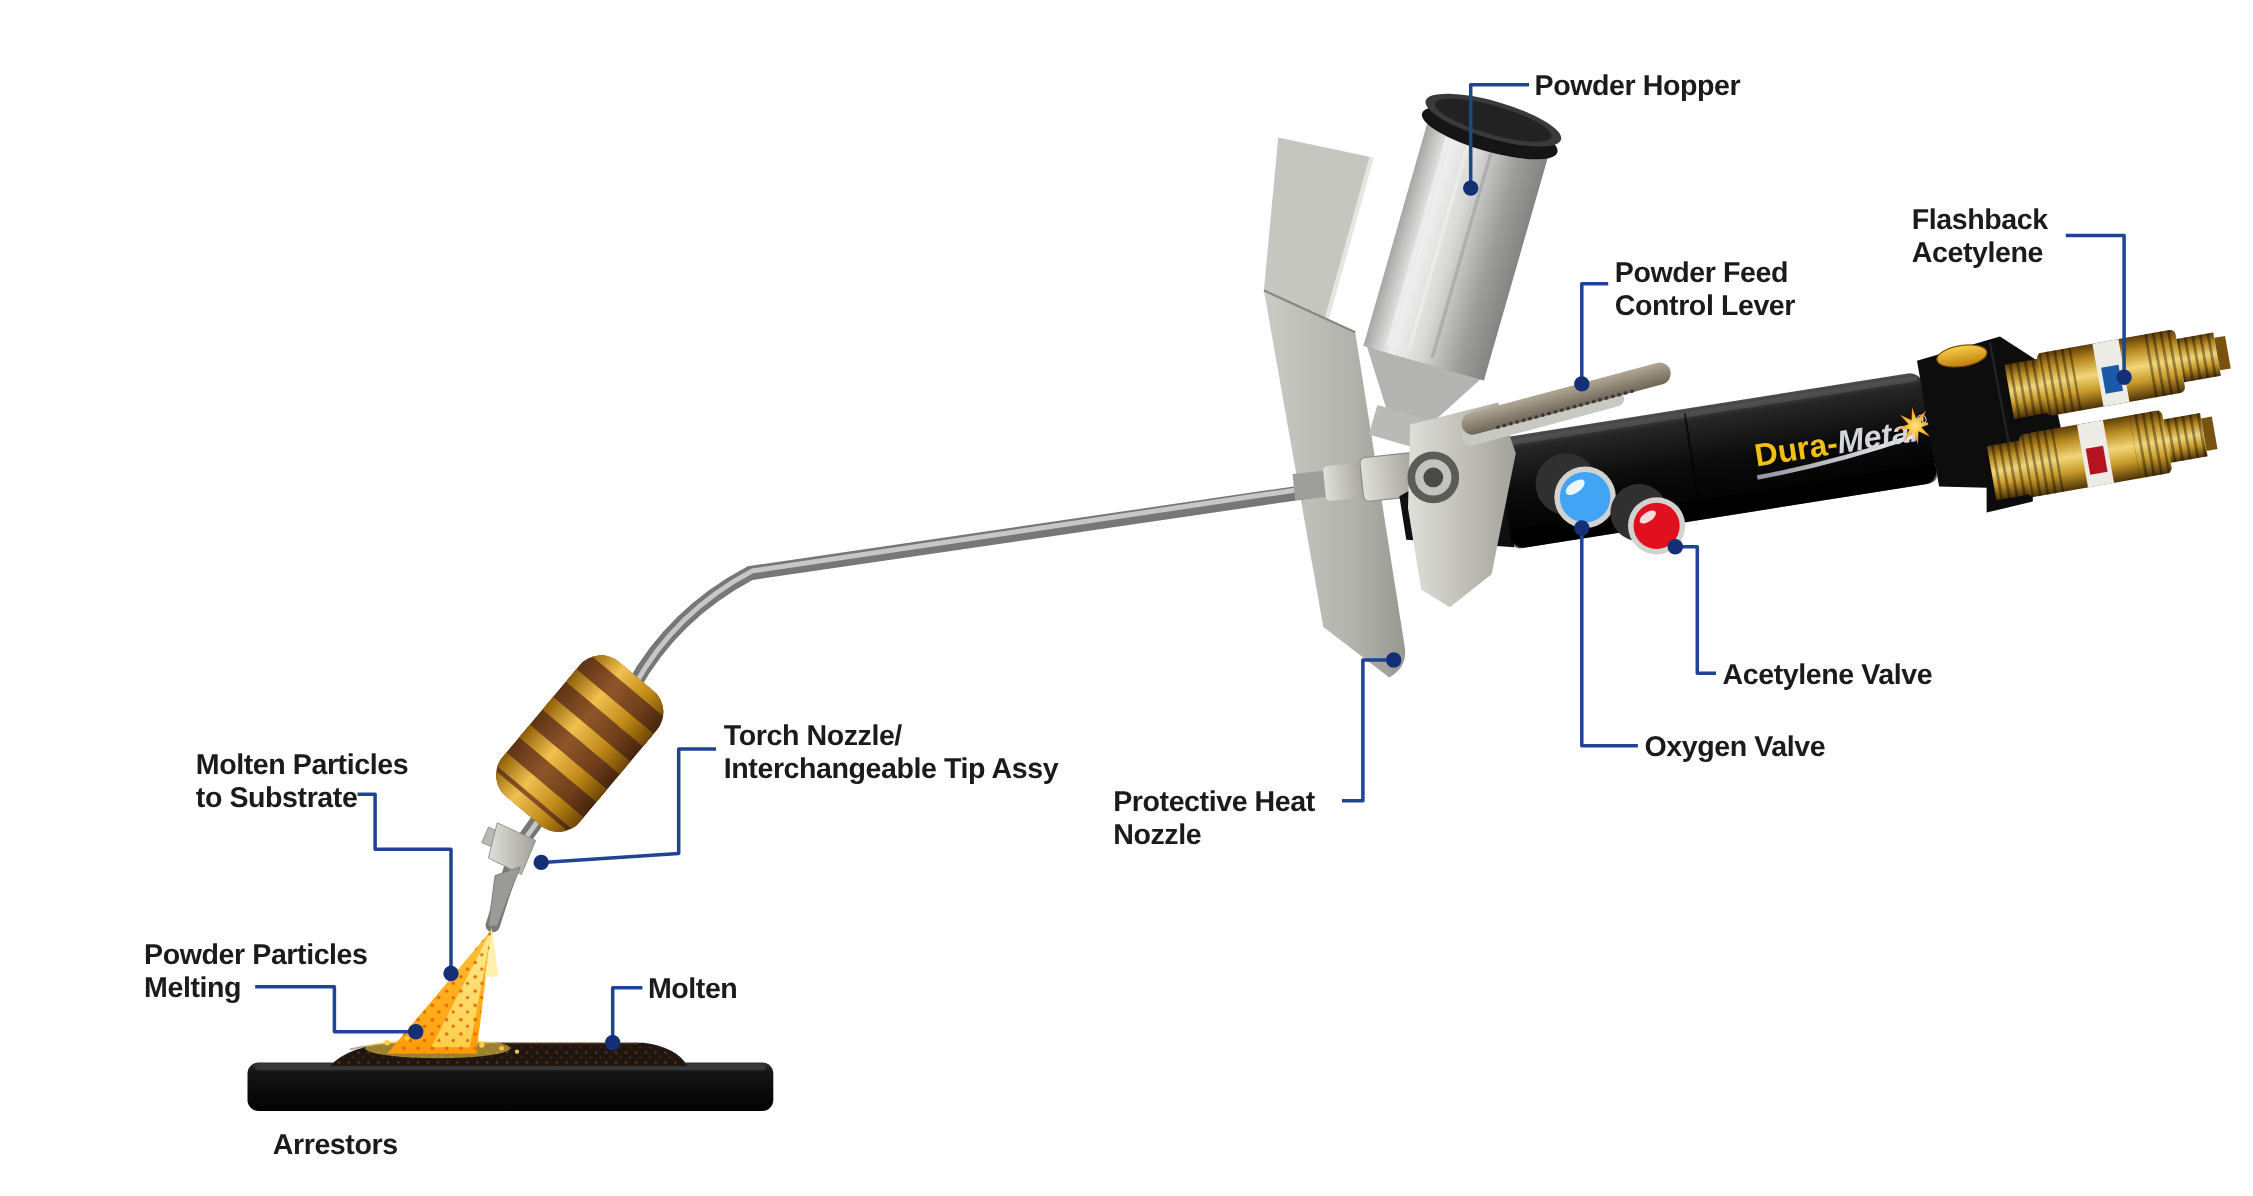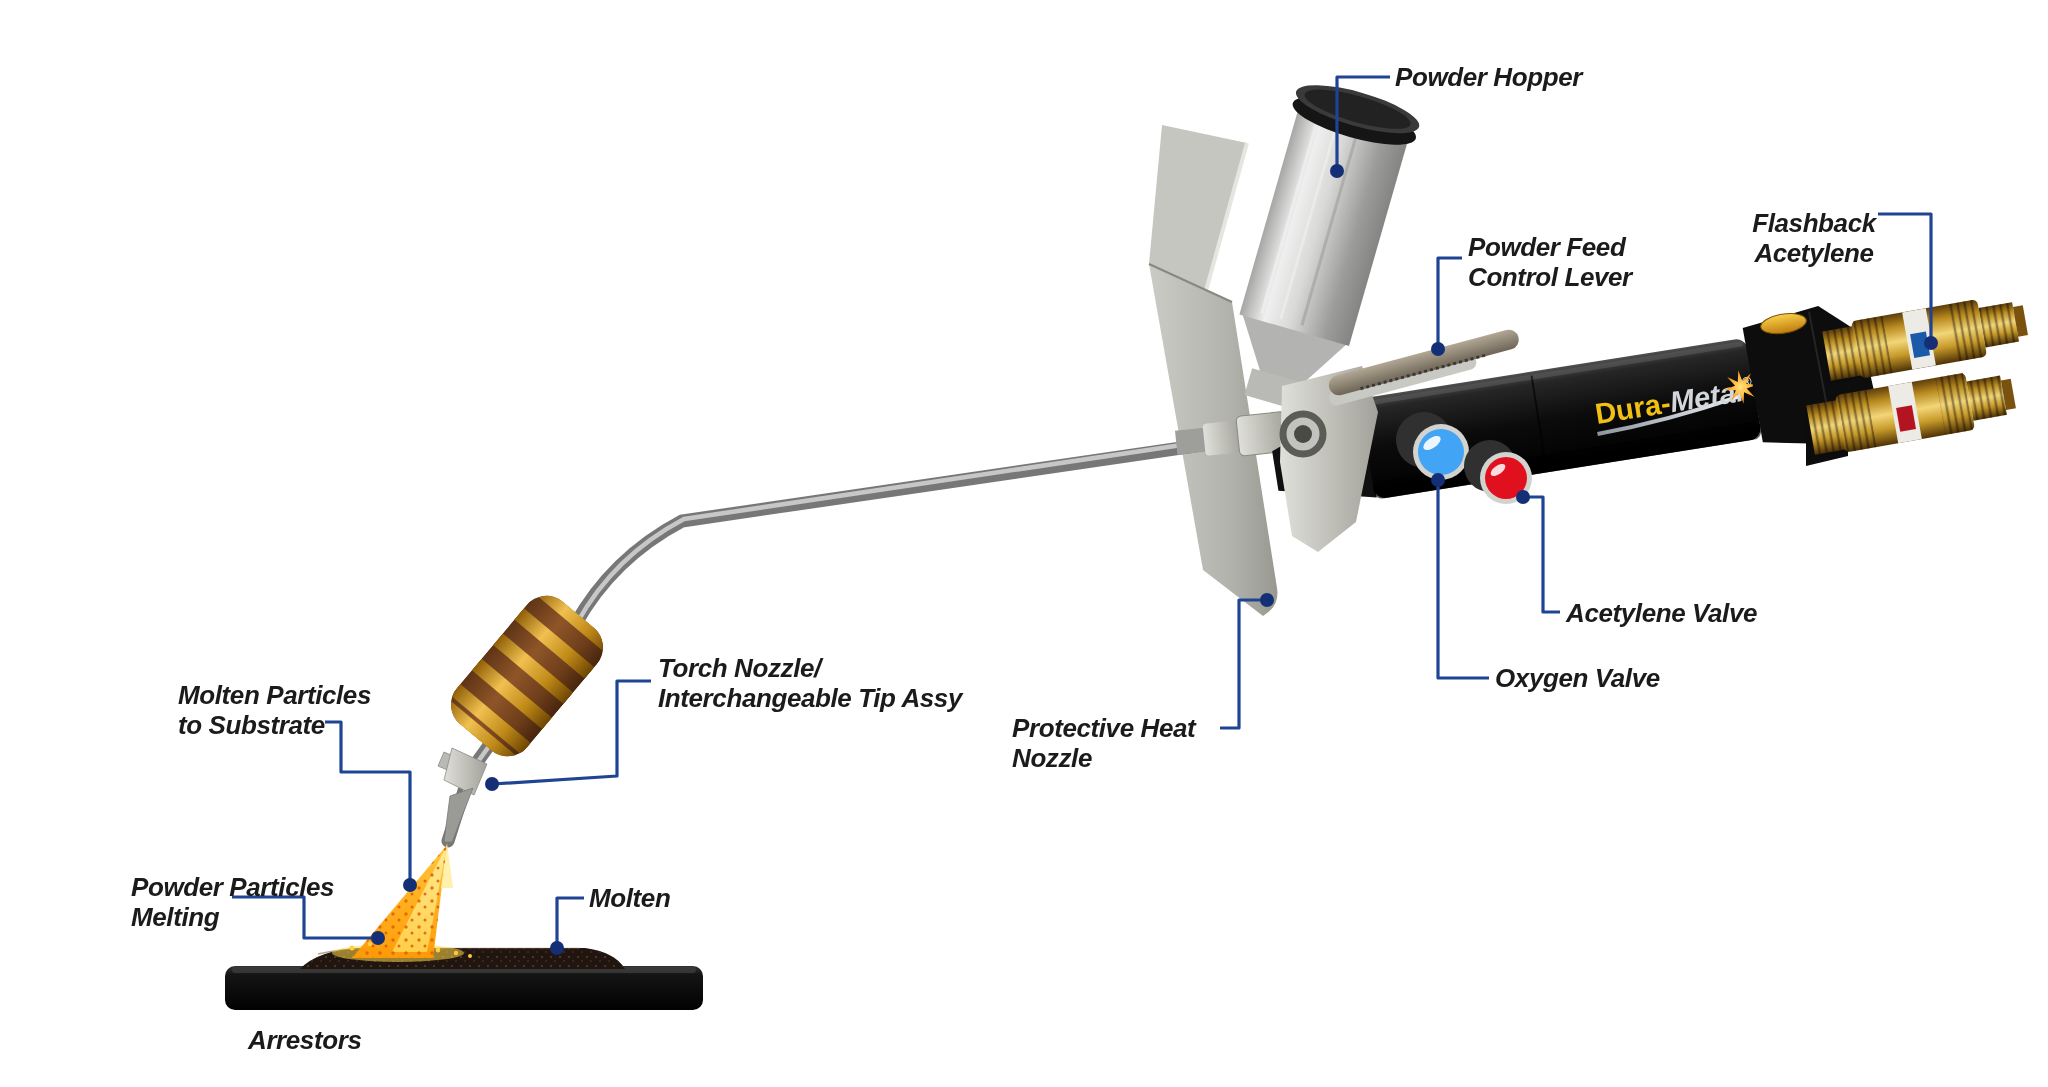--- a/index.html
+++ b/index.html
@@ -1,22 +1,22 @@
 <!DOCTYPE html>
 <html><head>
 <meta charset="utf-8">
 <style>
   html,body{margin:0;padding:0;background:#fff;}
   #stage{position:relative;width:2048px;height:1087px;background:#ffffff;overflow:hidden;
          font-family:"Liberation Sans",sans-serif;}
   #art{position:absolute;left:0;top:0;}
   .lbl{position:absolute;font:700 26px/30px "Liberation Sans",sans-serif;color:#1b1b1b;
        letter-spacing:-0.4px;white-space:nowrap;}
-  .lbl span{display:block;font-style:italic;}
-  .lbl.center{text-align:center;margin-top:24px;}
+  .lbl span{display:block;}
+  .lbl.center{}
 </style>
 </head>
 <body>
 
 <div id="stage">
 <svg id="art" width="2048" height="1087" viewBox="0 0 2048 1087">
   <defs>
     <linearGradient id="shieldG" x1="1150" y1="0" x2="1285" y2="0" gradientUnits="userSpaceOnUse">
       <stop offset="0" stop-color="#cbcbc6"></stop>
           <stop offset="0.6" stop-color="#b2b2ac"></stop>
@@ -293,21 +293,21 @@
   <span>Nozzle</span>
     </div>
 <div class="lbl" style="left:178px;top:680px">
   <span>Molten Particles</span>
   <span>to Substrate</span>
     </div>
 <div class="lbl" style="left:658px;top:653px">
   <span>Torch Nozzle/</span>
   <span>Interchangeable Tip Assy</span>
     </div>
-<div class="lbl" style="left:131px;top:872px">
+<div class="lbl" style="left:131px;top:852px">
   <span>Powder Particles</span>
   <span>Melting</span>
     </div>
 <div class="lbl" style="left:589px;top:883px">
   <span>Molten</span>
     </div>
 <div class="lbl" style="left:248px;top:1025px">
   <span>Arrestors</span>
     </div>
 </div>

